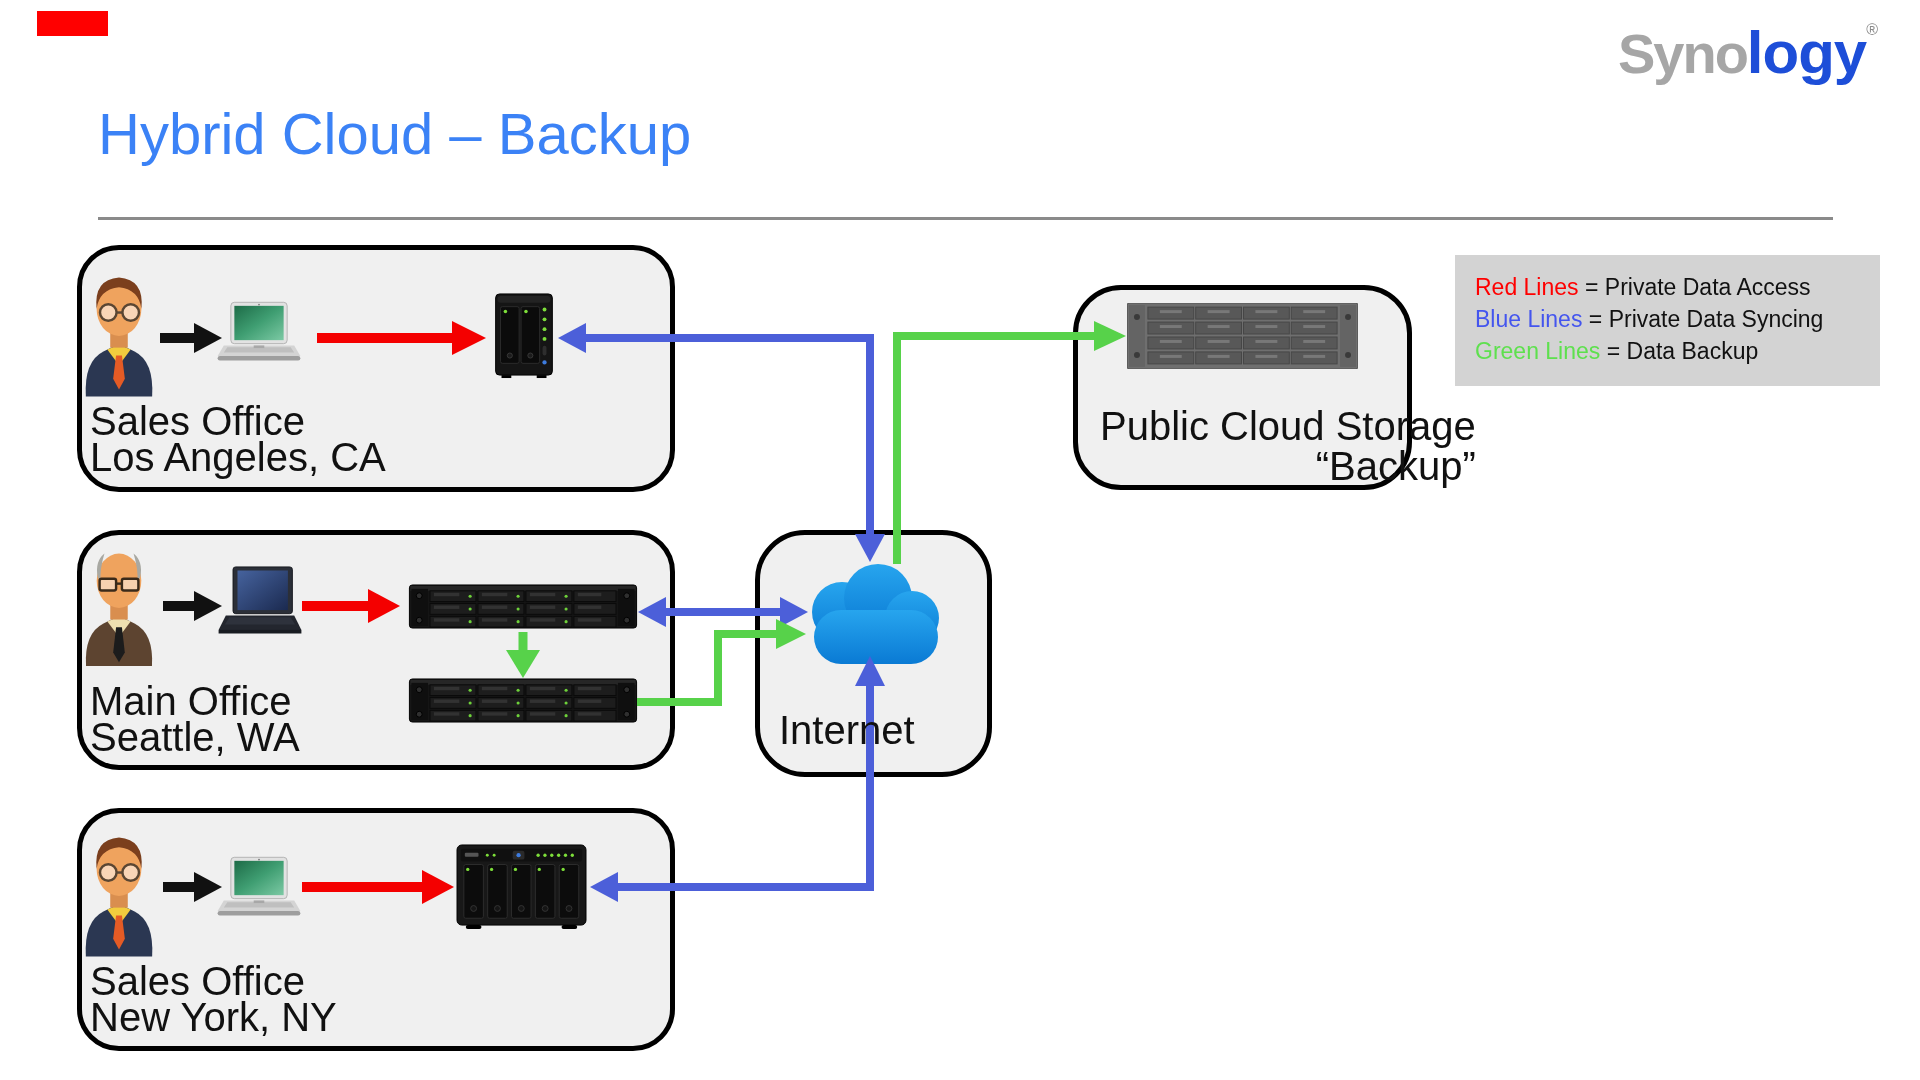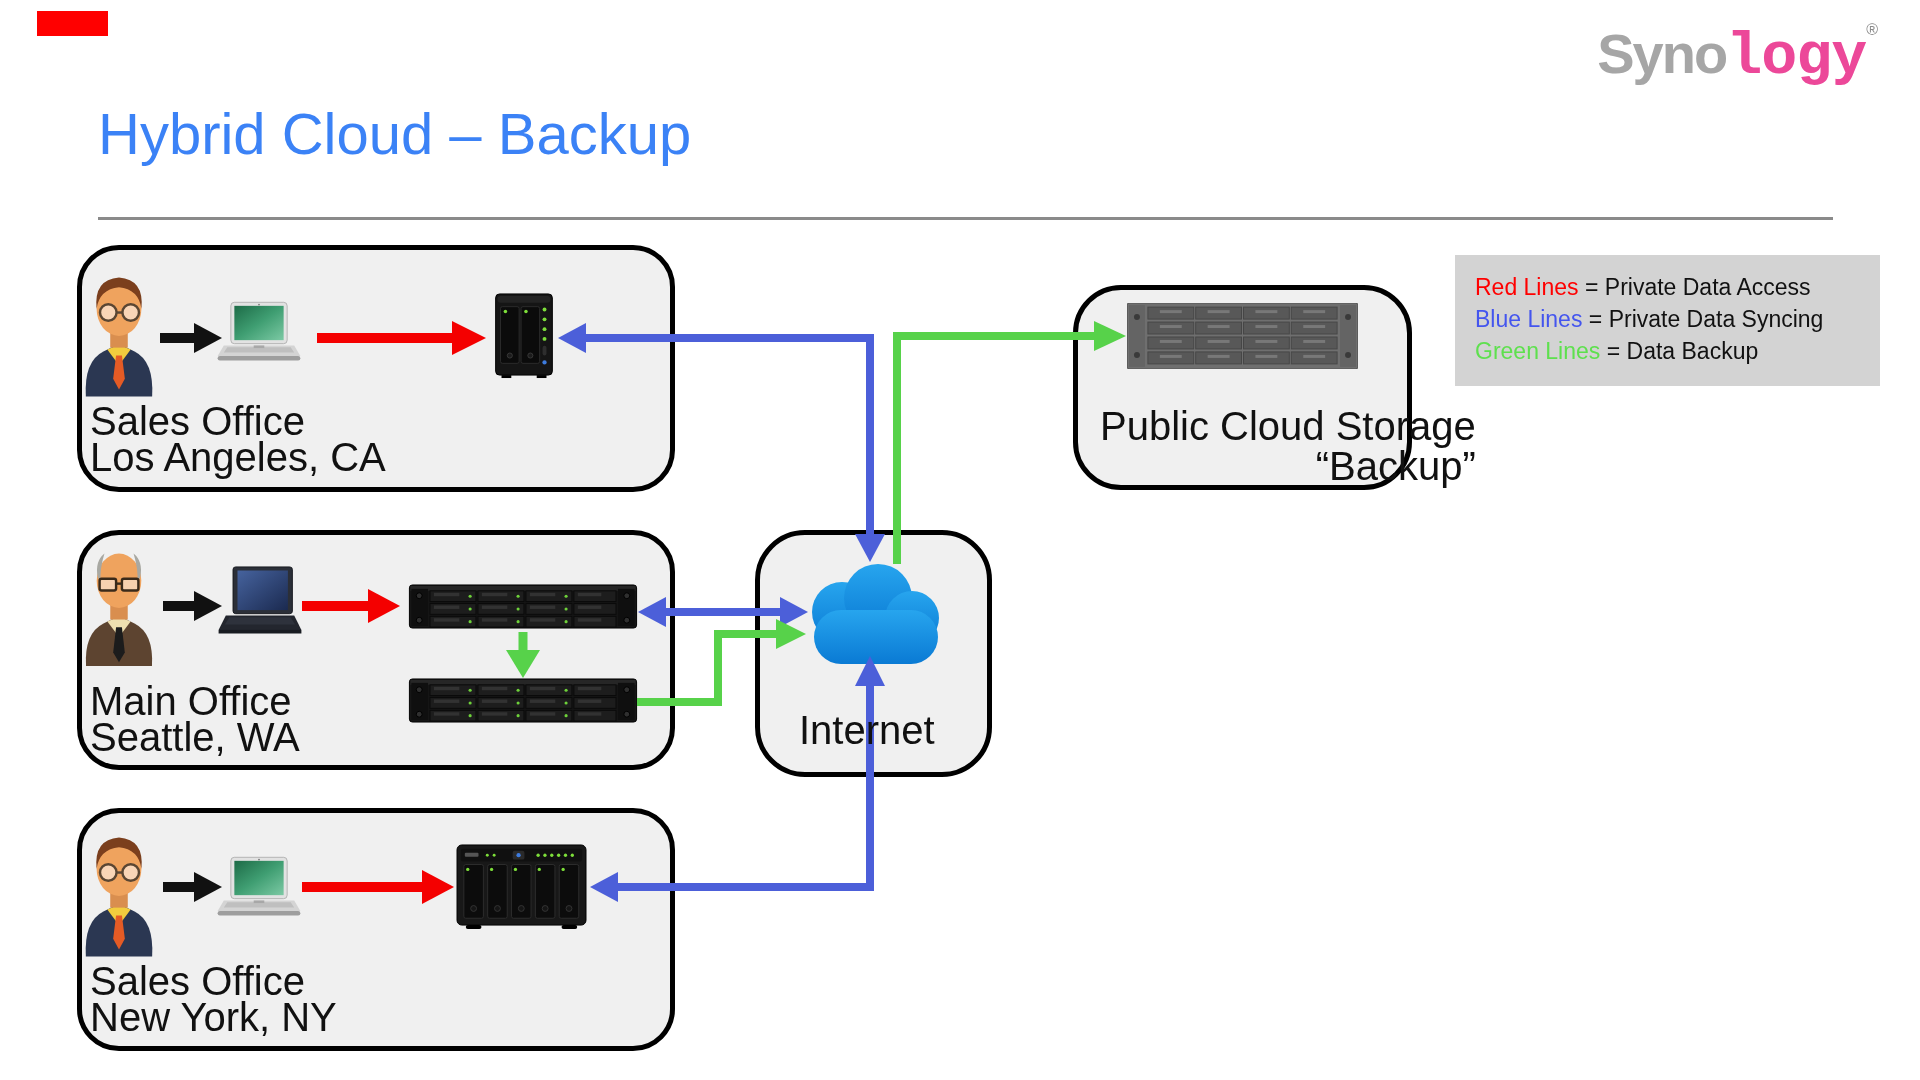--- a/index.html
+++ b/index.html
@@ -5,39 +5,39 @@
   html,body{margin:0;padding:0;background:#fff;}
   .slide{position:relative;width:1920px;height:1080px;background:#ffffff;overflow:hidden;
          font-family:"Liberation Sans","DejaVu Sans",sans-serif;}
 
   
   .red-block{position:absolute;left:37px;top:11px;width:71px;height:25px;background:#ff0000;}
 
   
   .logo{position:absolute;top:22px;right:42px;white-space:nowrap;line-height:1;}
   .logo .syno{font-family:"Liberation Sans",sans-serif;font-weight:700;font-size:56px;color:#a6a6a6;letter-spacing:-2px;margin-left:44px;}
-  .logo .logy{font-family:Liberation Mono, monospace;font-weight:600;font-size:60px;color:#ec4899;letter-spacing:-1px;}
+  .logo .logy{font-family:Liberation Sans, sans-serif;font-weight:600;font-size:60px;color:#1d4ed8;letter-spacing:-1px;}
   .logo .reg{font-family:"Liberation Sans",sans-serif;font-size:16px;color:#8a8a8a;vertical-align:38px;}
 
   .title{position:absolute;left:98px;top:100px;font-size:58px;font-weight:400;color:#3b82f6;letter-spacing:0;}
   .divider{position:absolute;left:98px;top:217px;width:1735px;height:3px;background:#8a8a8a;}
 
   
   .nodebox{position:absolute;background:#f0f0f0;border:5px solid #000;border-radius:42px;box-sizing:border-box;}
   .box-la{left:77px;top:245px;width:598px;height:247px;}
   .box-sea{left:77px;top:530px;width:598px;height:240px;}
   .box-ny{left:77px;top:808px;width:598px;height:243px;}
   .box-internet{left:755px;top:530px;width:237px;height:247px;border-radius:50px;}
   .box-public{left:1073px;top:285px;width:339px;height:205px;border-radius:48px;}
 
   .boxlabel{position:absolute;font-size:40px;line-height:36px;color:#111;}
   .lbl-la{left:90px;top:403px;}
   .lbl-sea{left:90px;top:683px;}
   .lbl-ny{left:90px;top:963px;}
-  .lbl-internet{left:779px;top:712px;margin-left:20px;}
+  .lbl-internet{left:779px;top:712px;}
   .lbl-public{left:1100px;top:406px;line-height:40px;text-align:right;}
 
   
   .legend{position:absolute;left:1455px;top:255px;width:425px;height:131px;background:#d3d3d3;
           padding:16px 0 0 20px;box-sizing:border-box;font-size:23px;line-height:32px;color:#111;}
   .legend .lr{color:#ff0000;}
   .legend .lg{color:#5ee04e;}
   .legend .lb{color:#4455ee;}
 
   .dev{position:absolute;}

